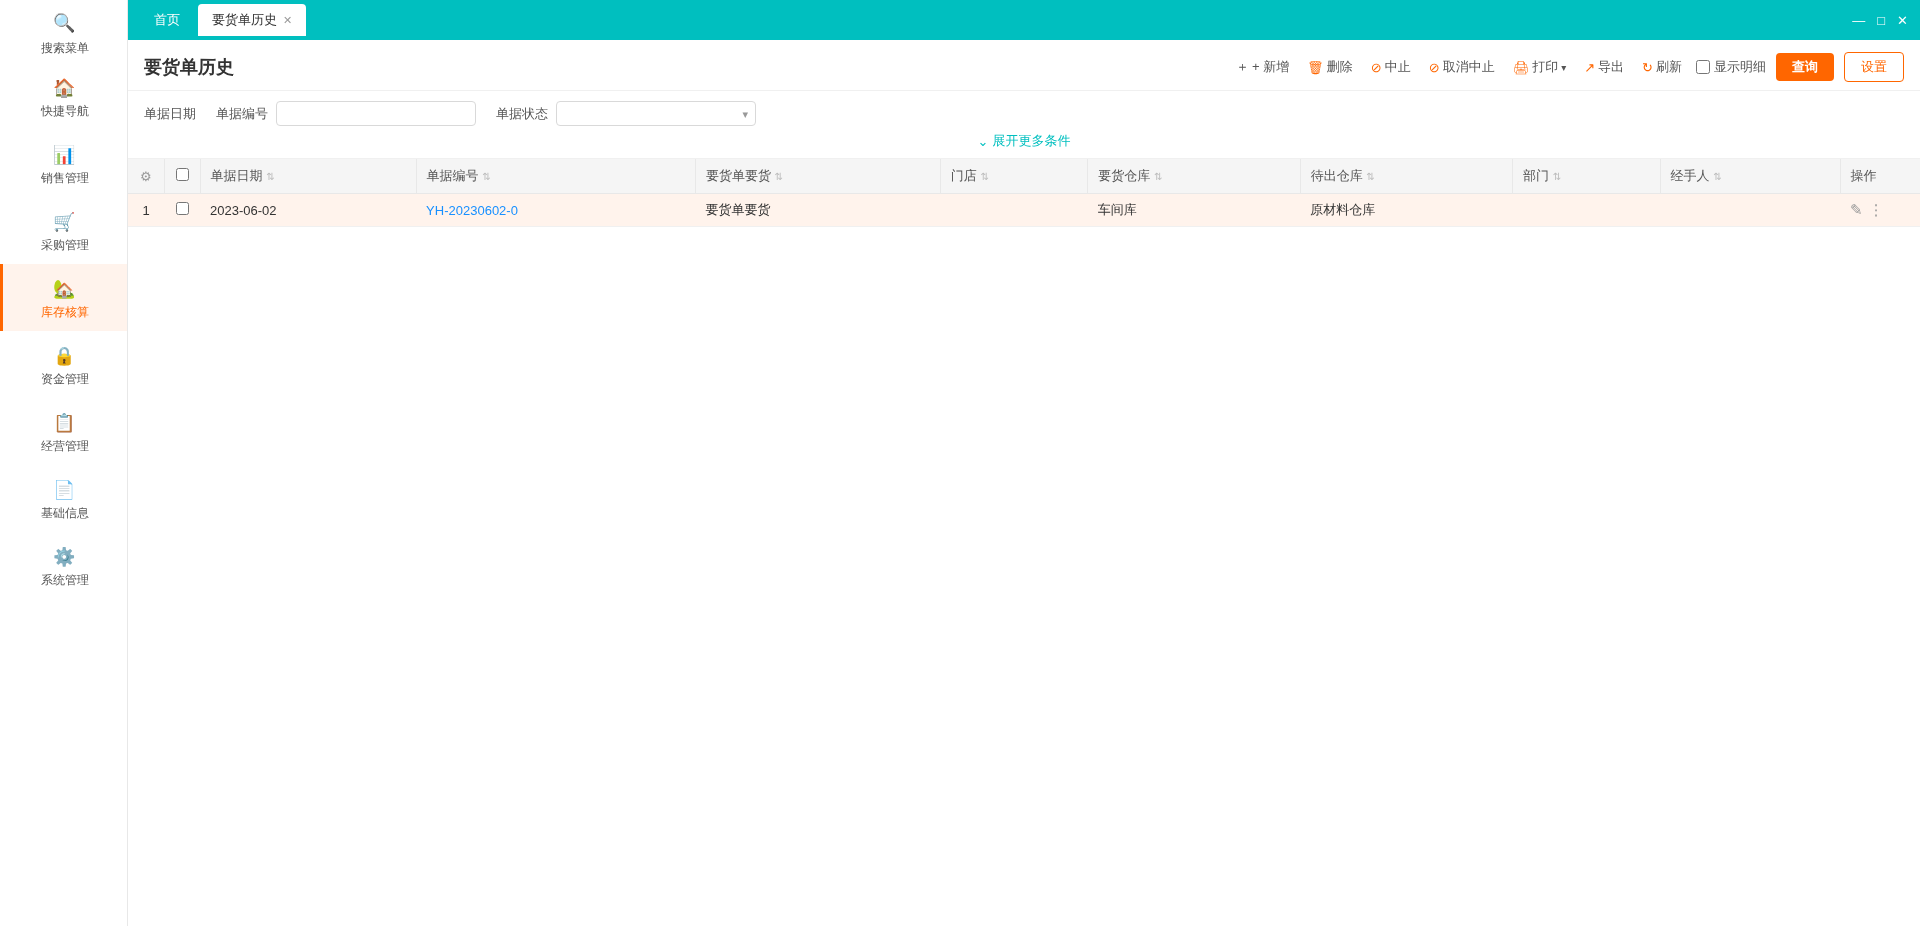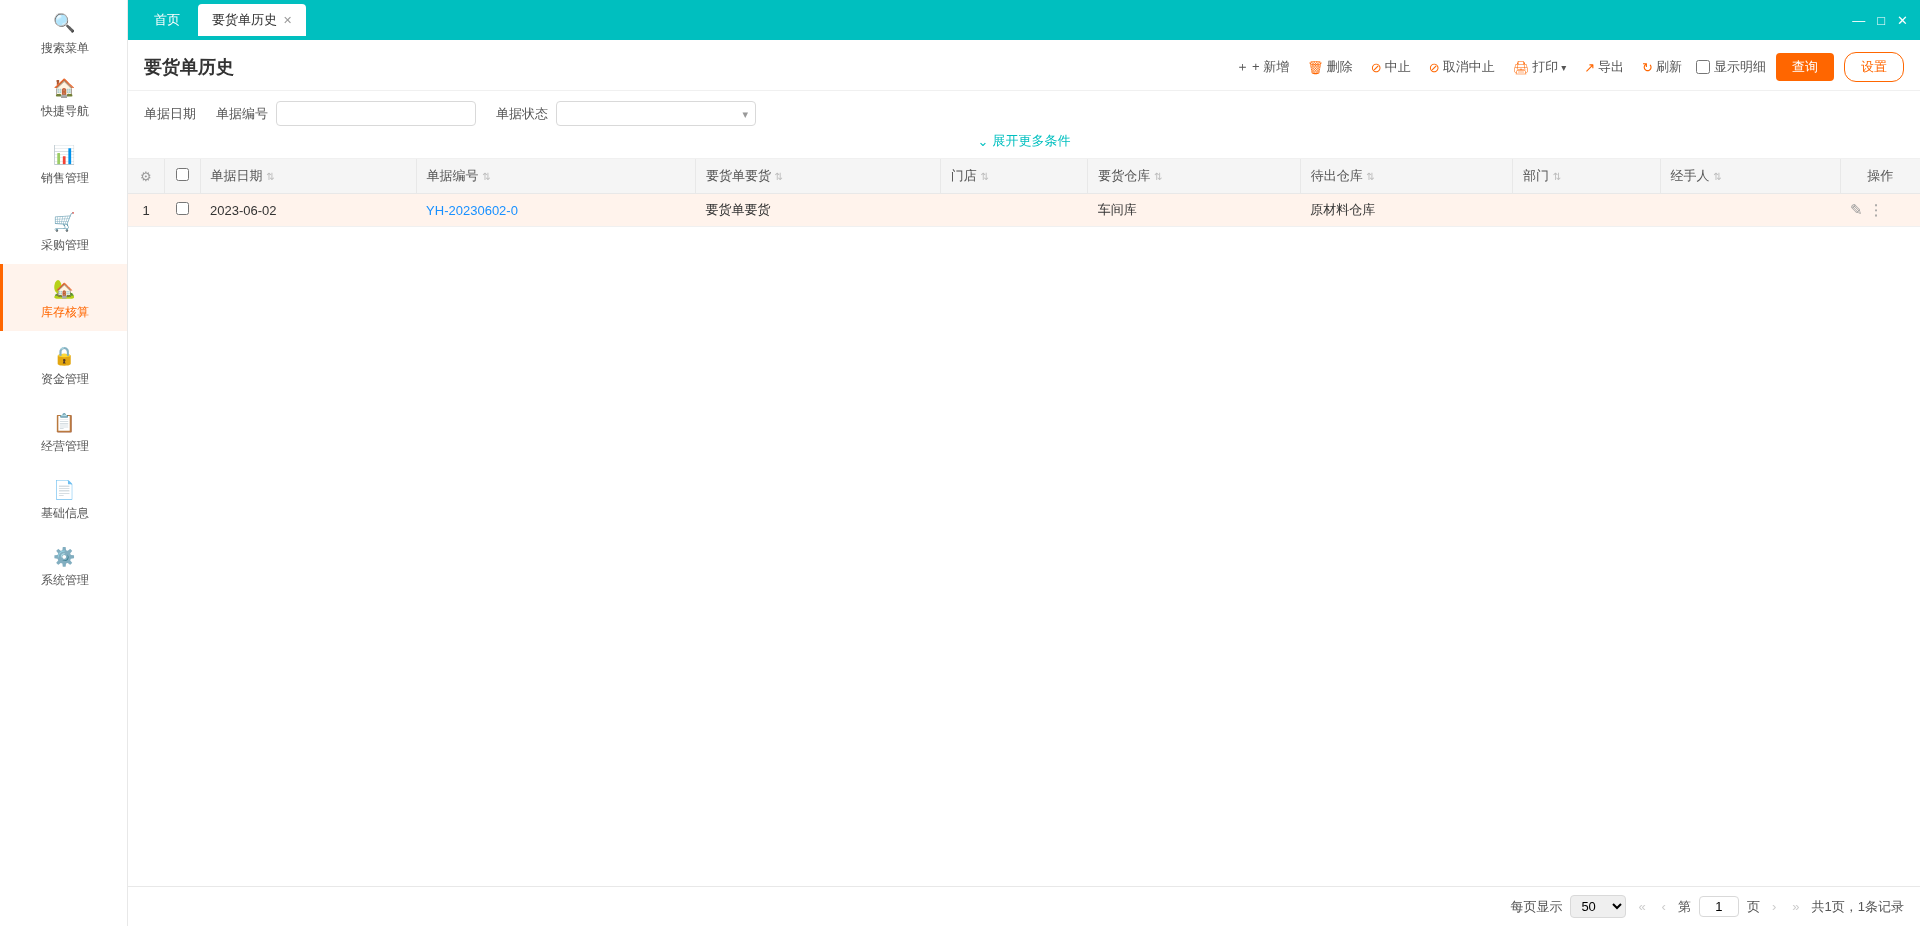--- a/index.html
+++ b/index.html
@@ -109,27 +109,28 @@
       padding: 2px 4px;
     }
     .btn-primary {
       background: #f60;
       color: #fff;
       border: none;
       padding: 5px 16px;
       border-radius: 4px;
       cursor: pointer;
       font-size: 13px;
+      font-weight: bold;
     }
     .btn-setting {
       background: #fff;
       color: #f60;
       border: 1px solid #f60;
       padding: 5px 16px;
-      border-radius: 12px;
+      border-radius: 4px;
       cursor: pointer;
       font-size: 13px;
     }
     .show-detail-label { display: flex; align-items: center; gap: 4px; font-size: 13px; color: #555; cursor: pointer; }
 
     
     .filter-bar {
       padding: 10px 16px 6px;
       border-bottom: 1px solid #f0f0f0;
       flex-shrink: 0;
@@ -219,21 +220,21 @@
     thead th:last-child { border-right: none; }
     .sort-icon { color: #bbb; font-size: 10px; }
     tbody tr { border-bottom: 1px solid #f0f0f0; }
     tbody tr.highlighted { background: #fff3ec; }
     tbody td { padding: 7px 10px; color: #333; }
     .link-cell { color: #1890ff; cursor: pointer; text-decoration: none; }
     .action-cell { display: flex; gap: 6px; }
     .action-icon { cursor: pointer; color: #999; font-size: 15px; }
     .settings-col { width: 36px; text-align: center; }
     .checkbox-col { width: 36px; text-align: center; }
-    .ops-col { width: 80px; text-align: center; }
+    .ops-col { width: 80px; text-align: left; }
 
     
     .table-footer {
       border-top: 1px solid #e8e8e8;
       padding: 6px 16px;
       font-size: 13px;
       color: #555;
       background: #fafafa;
       flex-shrink: 0;
     }
@@ -485,31 +486,14 @@
           <span class="action-icon" title="编辑">✎</span>
           <span class="action-icon" title="更多">⋮</span>
         </div>
       </td>
     </tr>
           </tbody>
       </table>
     </div>
 
 
-    <div class="pagination-bar">
-      <span>每页显示</span>
-      <select class="page-size-select">
-        <option value="20">20</option>
-        <option value="50" selected="">50</option>
-        <option value="100">100</option>
-        <option value="200">200</option>
-      </select>
-      <span class="page-btn disabled">«</span>
-      <span class="page-btn disabled">‹</span>
-      <span>第</span>
-      <input class="page-input" type="text" value="1" style="">
-      <span>页</span>
-      <span class="page-btn disabled">›</span>
-      <span class="page-btn disabled">»</span>
-      <span>共1页，1条记录</span>
-    </div>
   </div>
 </div>
 
 </body></html>

